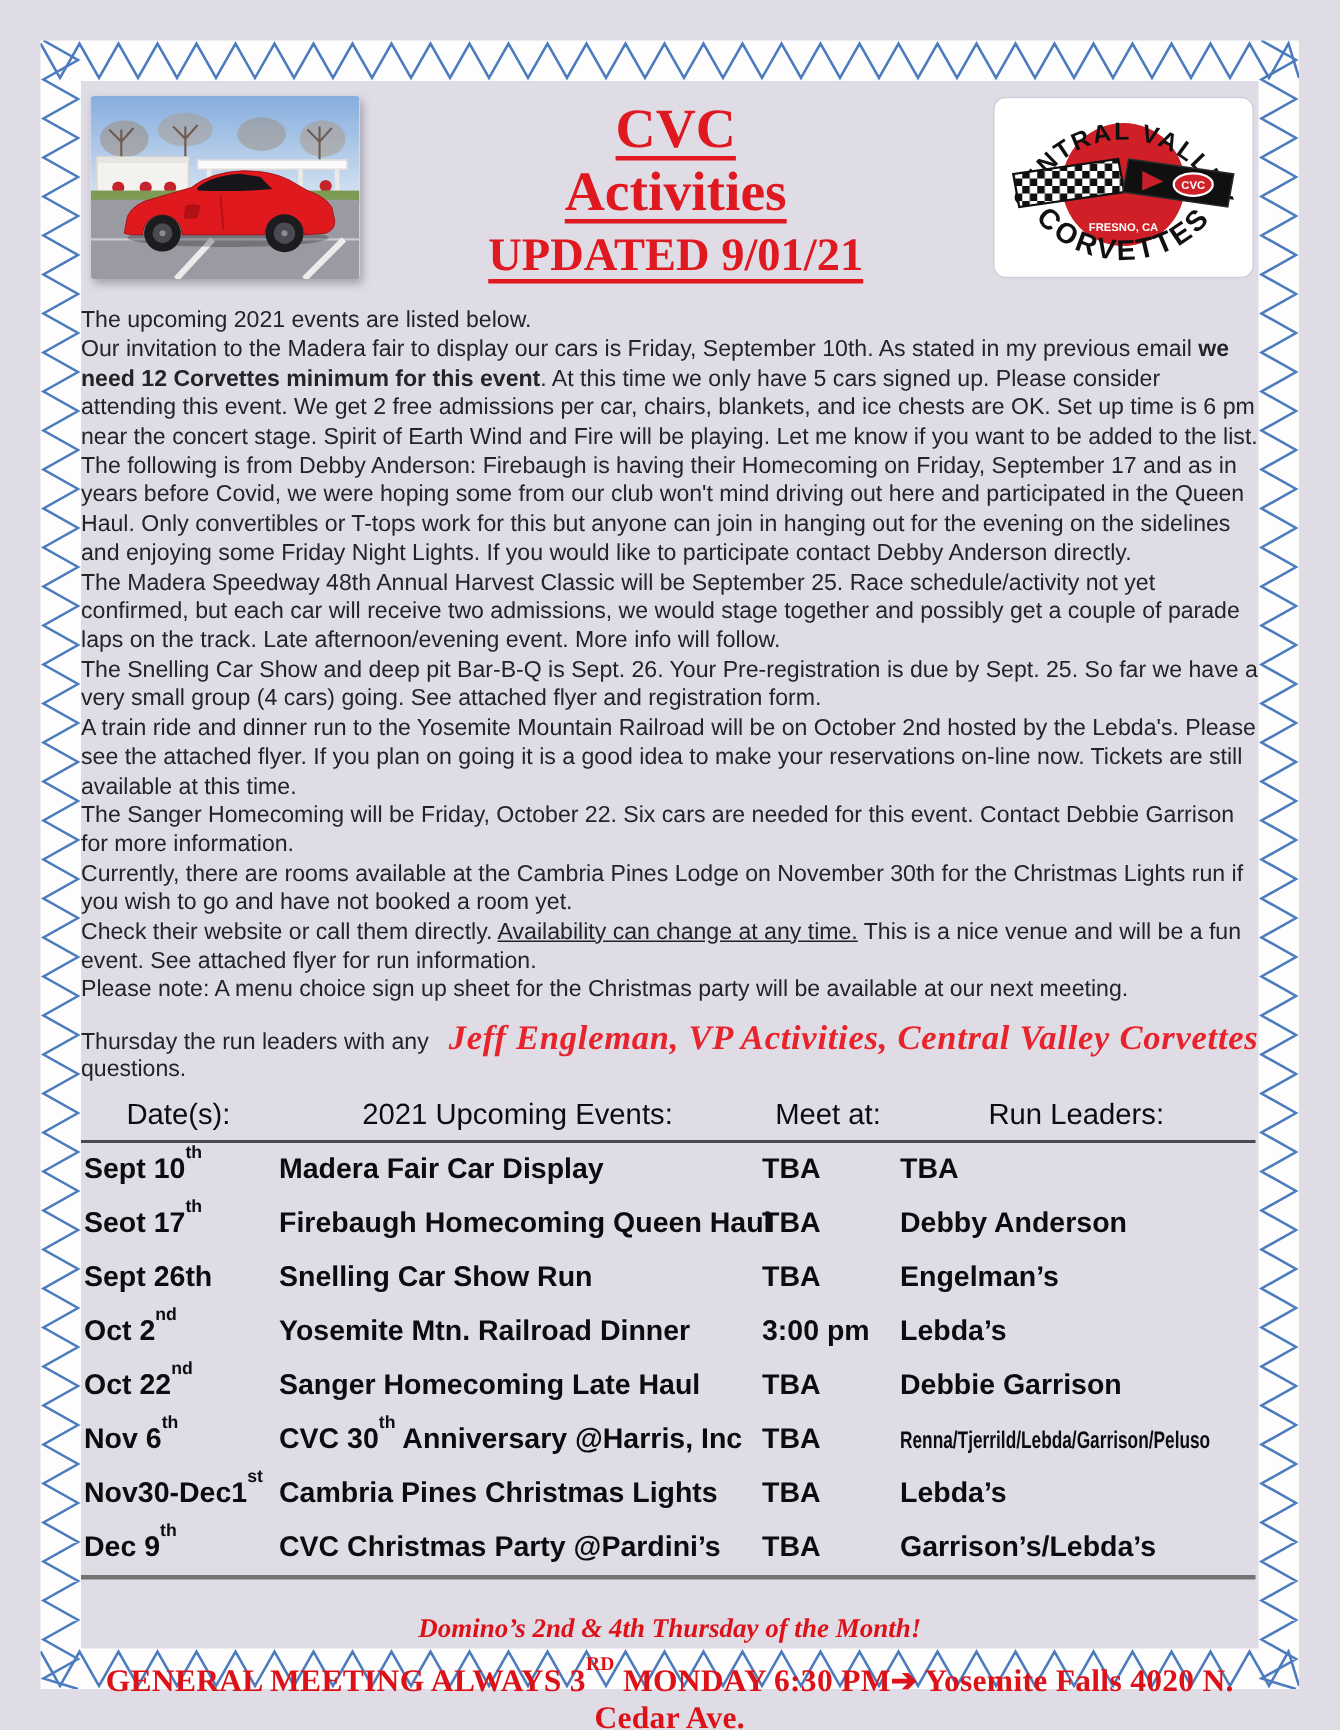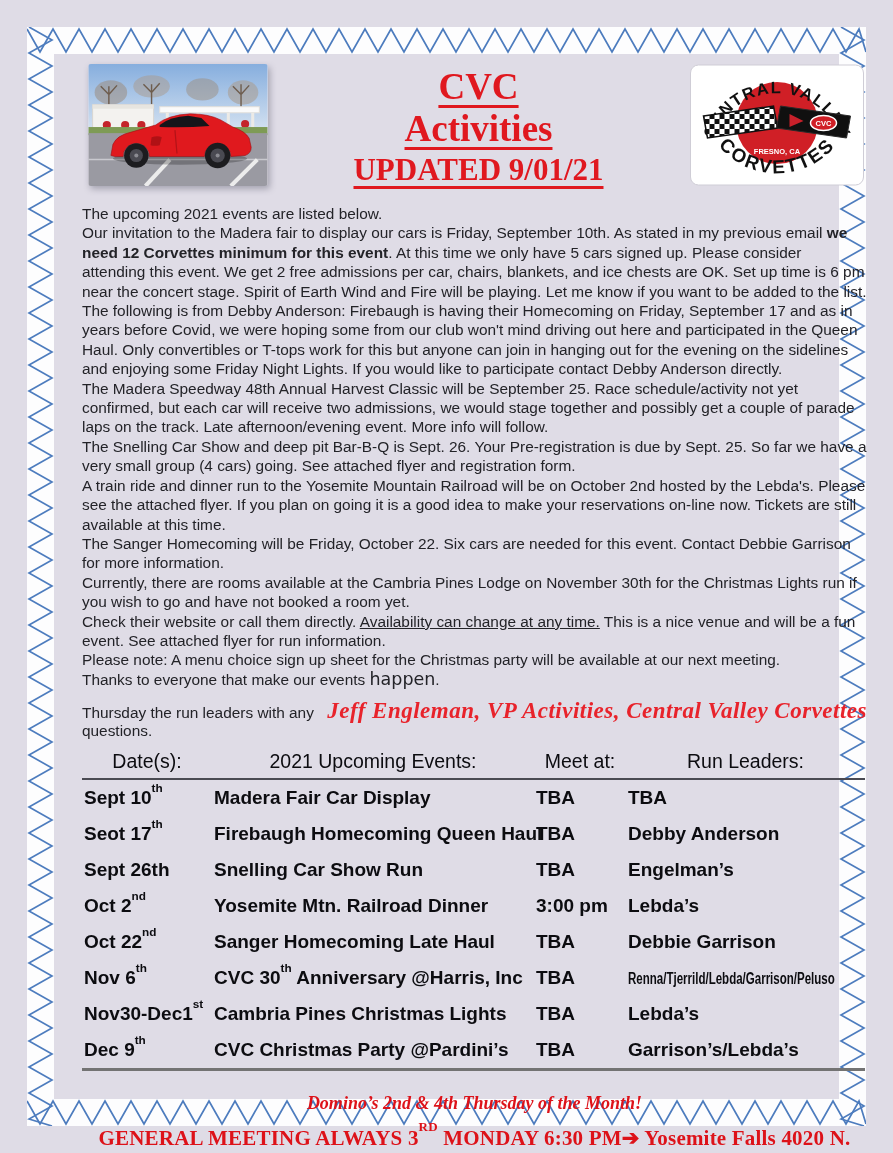--- a/index.html
+++ b/index.html
@@ -11,21 +11,21 @@
     color:#232328;
   }
   .band{position:absolute;left:27px;top:27px;right:27px;bottom:27px;background:#fdfdfe;}
   .inner-bg{position:absolute;left:54px;top:54px;right:54px;bottom:54px;background:#dfdce6;}
   svg.zz{position:absolute;display:block;}
   #zzTop{left:27px;top:27px;}
   #zzBottom{left:27px;bottom:27px;}
   #zzLeft{left:27px;top:27px;}
   #zzRight{right:27px;top:27px;}
 
-  .content{position:absolute;left:54px;top:54px;width:785px;height:1038px;margin-left:28px;}
+  .content{position:absolute;left:54px;top:54px;width:785px;height:1038px;}
 
   
   .header{display:flex;align-items:flex-start;margin-top:10px;}
   .photo{width:180px;height:122px;margin-left:6px;flex:0 0 auto;box-shadow:2px 3px 6px rgba(60,60,80,.35);border-radius:3px;overflow:hidden;}
   .titles{flex:1;text-align:center;padding-top:2px;}
   .title-line{
     font-family:"Liberation Serif", serif;font-weight:bold;color:#e0181f;
     font-size:37px;line-height:42px;
     text-decoration:underline;text-decoration-thickness:3px;text-underline-offset:6px;
   }
@@ -177,21 +177,20 @@
       <div><span>The upcoming 2021 events are listed below.</span></div>
       <div><span>Our invitation to the Madera fair to display our cars is Friday, September 10th. As stated in my previous email </span><span><b>we need 12 Corvettes minimum for this event</b></span><span>. At this time we only have 5 cars signed up. Please consider attending this event. We get 2 free admissions per car, chairs, blankets, and ice chests are OK. Set up time is 6 pm near the concert stage. Spirit of Earth Wind and Fire will be playing. Let me know if you want to be added to the list.</span></div>
       <div><span>The following is from Debby Anderson: Firebaugh is having their Homecoming on Friday, September 17 and as in years before Covid, we were hoping some from our club won't mind driving out here and participated in the Queen Haul. Only convertibles or T-tops work for this but anyone can join in hanging out for the evening on the sidelines and enjoying some Friday Night Lights. If you would like to participate contact Debby Anderson directly.</span></div>
       <div><span>The Madera Speedway 48th Annual Harvest Classic will be September 25. Race schedule/activity not yet confirmed, but each car will receive two admissions, we would stage together and possibly get a couple of parade laps on the track. Late afternoon/evening event. More info will follow.</span></div>
       <div><span>The Snelling Car Show and deep pit Bar-B-Q is Sept. 26. Your Pre-registration is due by Sept. 25. So far we have a very small group (4 cars) going. See attached flyer and registration form.</span></div>
       <div><span>A train ride and dinner run to the Yosemite Mountain Railroad will be on October 2nd hosted by the Lebda's. Please see the attached flyer. If you plan on going it is a good idea to make your reservations on-line now. Tickets are still available at this time.</span></div>
       <div><span>The Sanger Homecoming will be Friday, October 22.  Six cars are needed for this event. Contact Debbie Garrison for more information.</span></div>
       <div><span>Currently, there are rooms available at the Cambria Pines Lodge on November 30th for the Christmas Lights run if you wish to go and have not booked a room yet.</span></div>
       <div><span>Check their website or call them directly. </span><span class="ul">Availability can change at any time.</span><span> This is a nice venue and will be a fun event. See attached flyer for run information.</span></div>
       <div><span>Please note: A  menu choice sign up sheet for the Christmas party will be available at our next meeting.</span></div>
-      <div><span>Thanks to everyone that make our events </span><span class="altfont">happen</span><span>.</span></div>
     </div>
 
   <div class="contact-line">
     <span>Thursday the run leaders with any questions.</span>
     <span class="script">Jeff Engleman, VP Activities, Central Valley Corvettes</span>
   </div>
 
   <table class="events">
     <thead>
       <tr>

